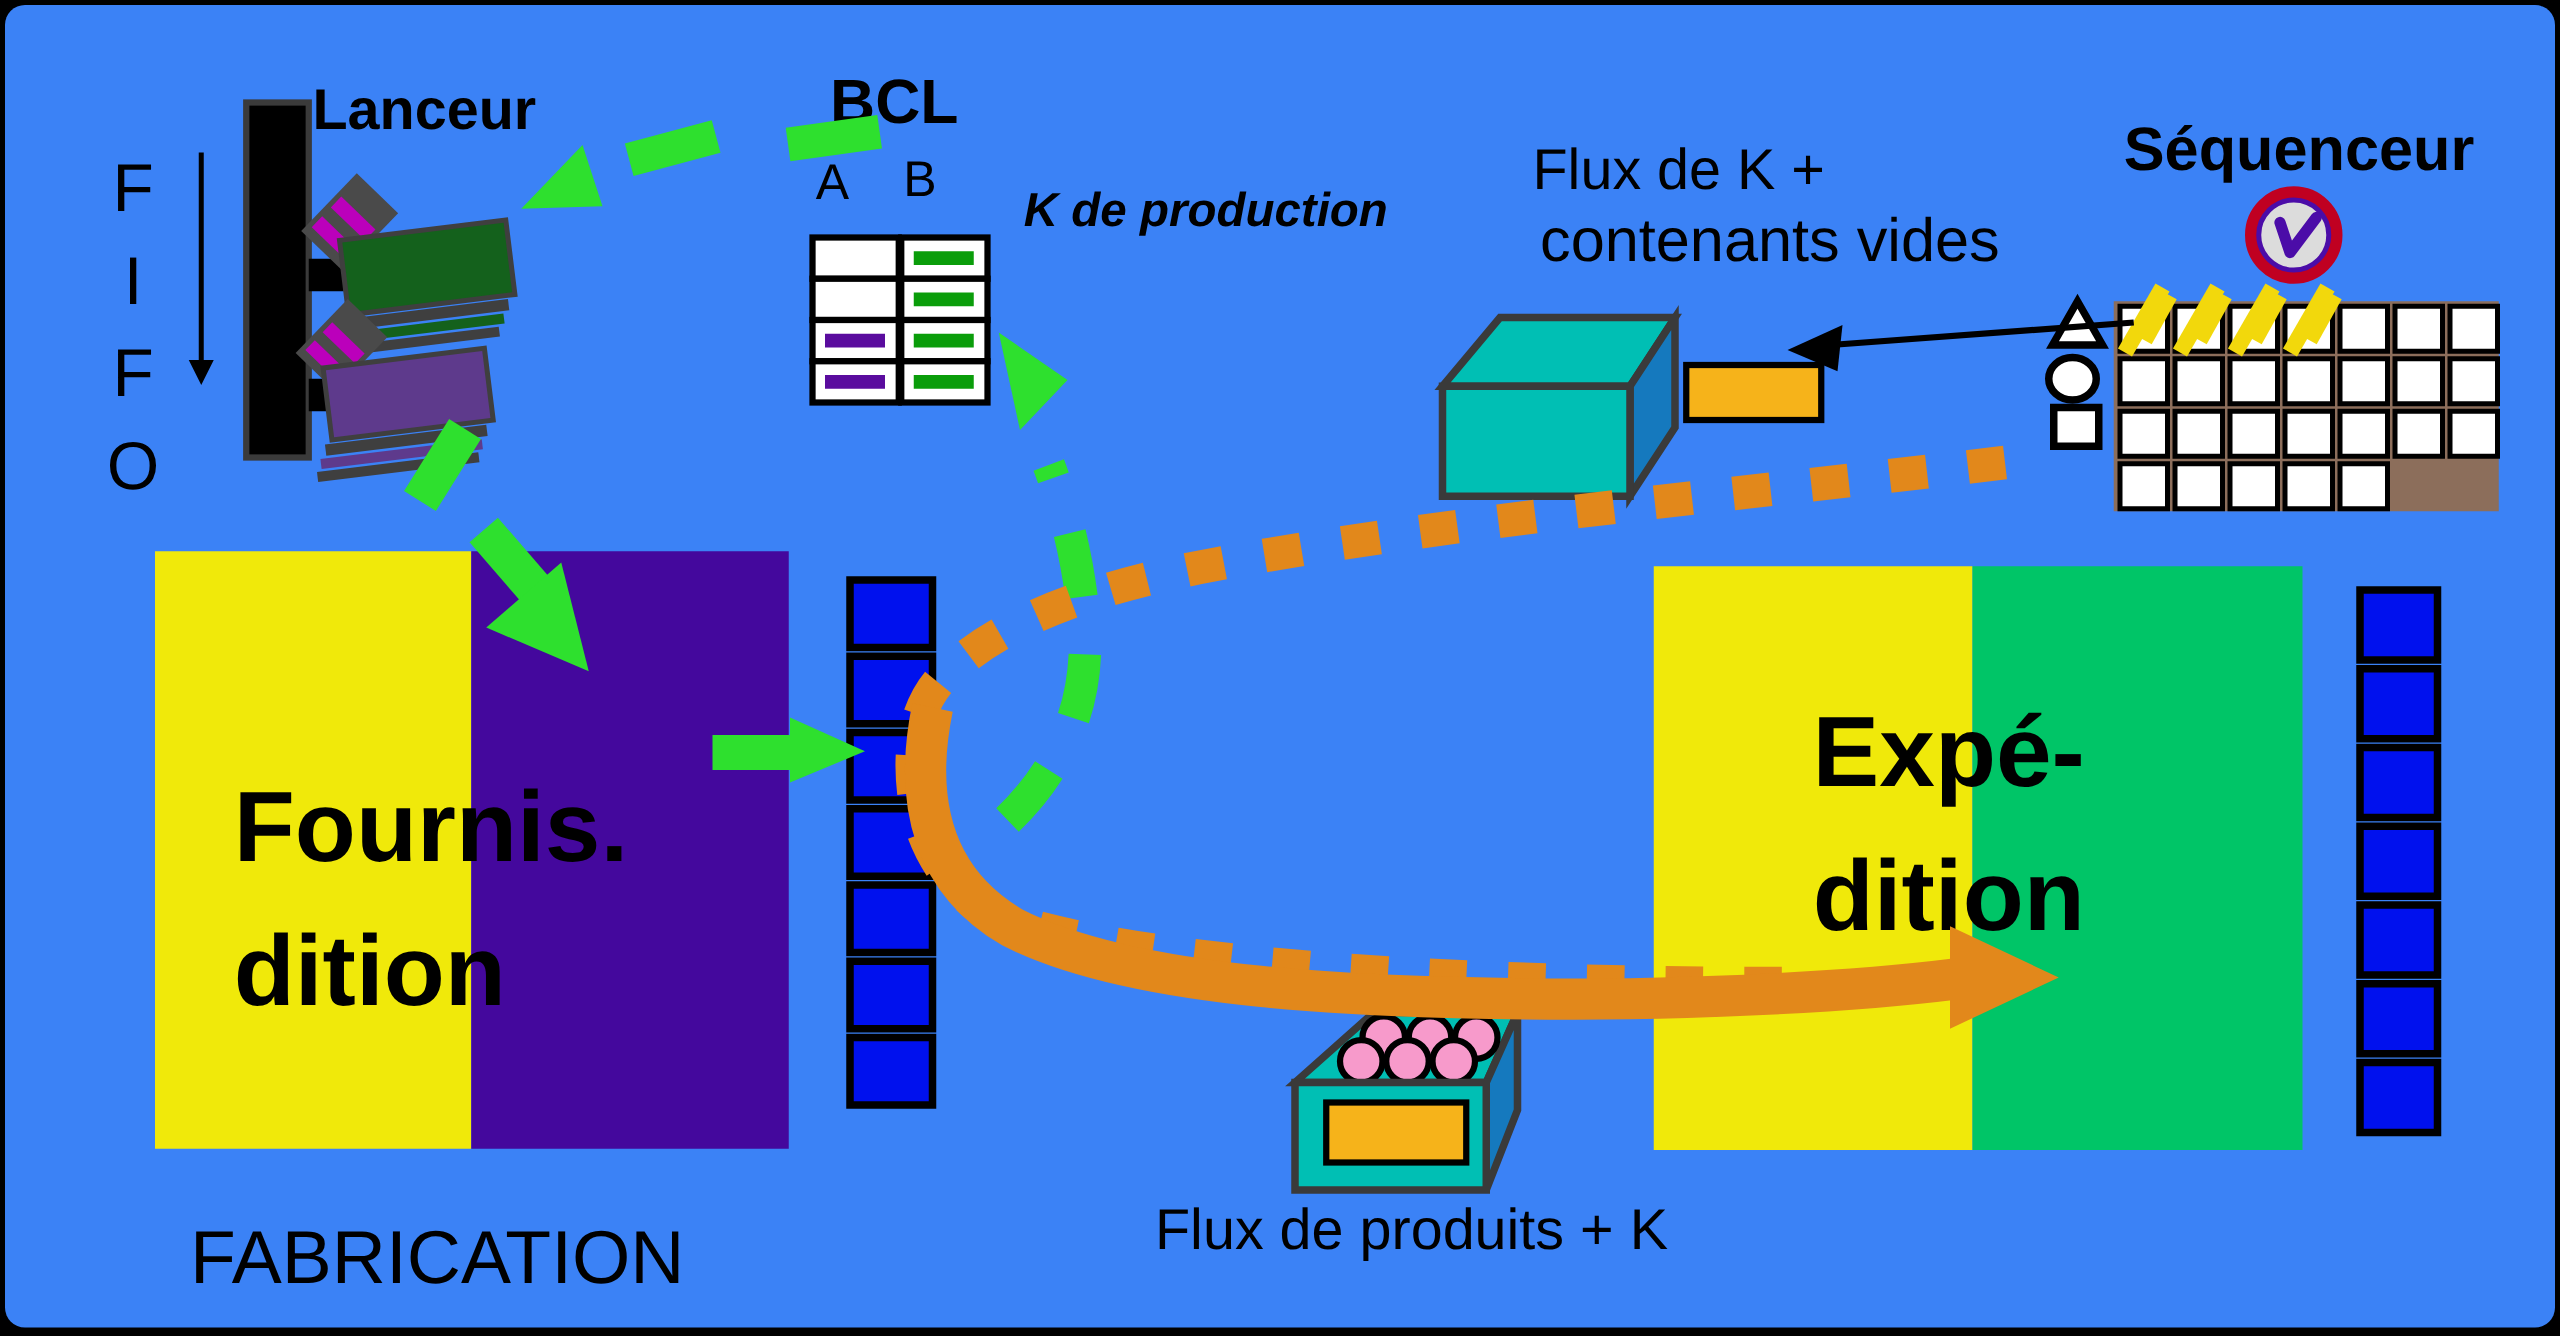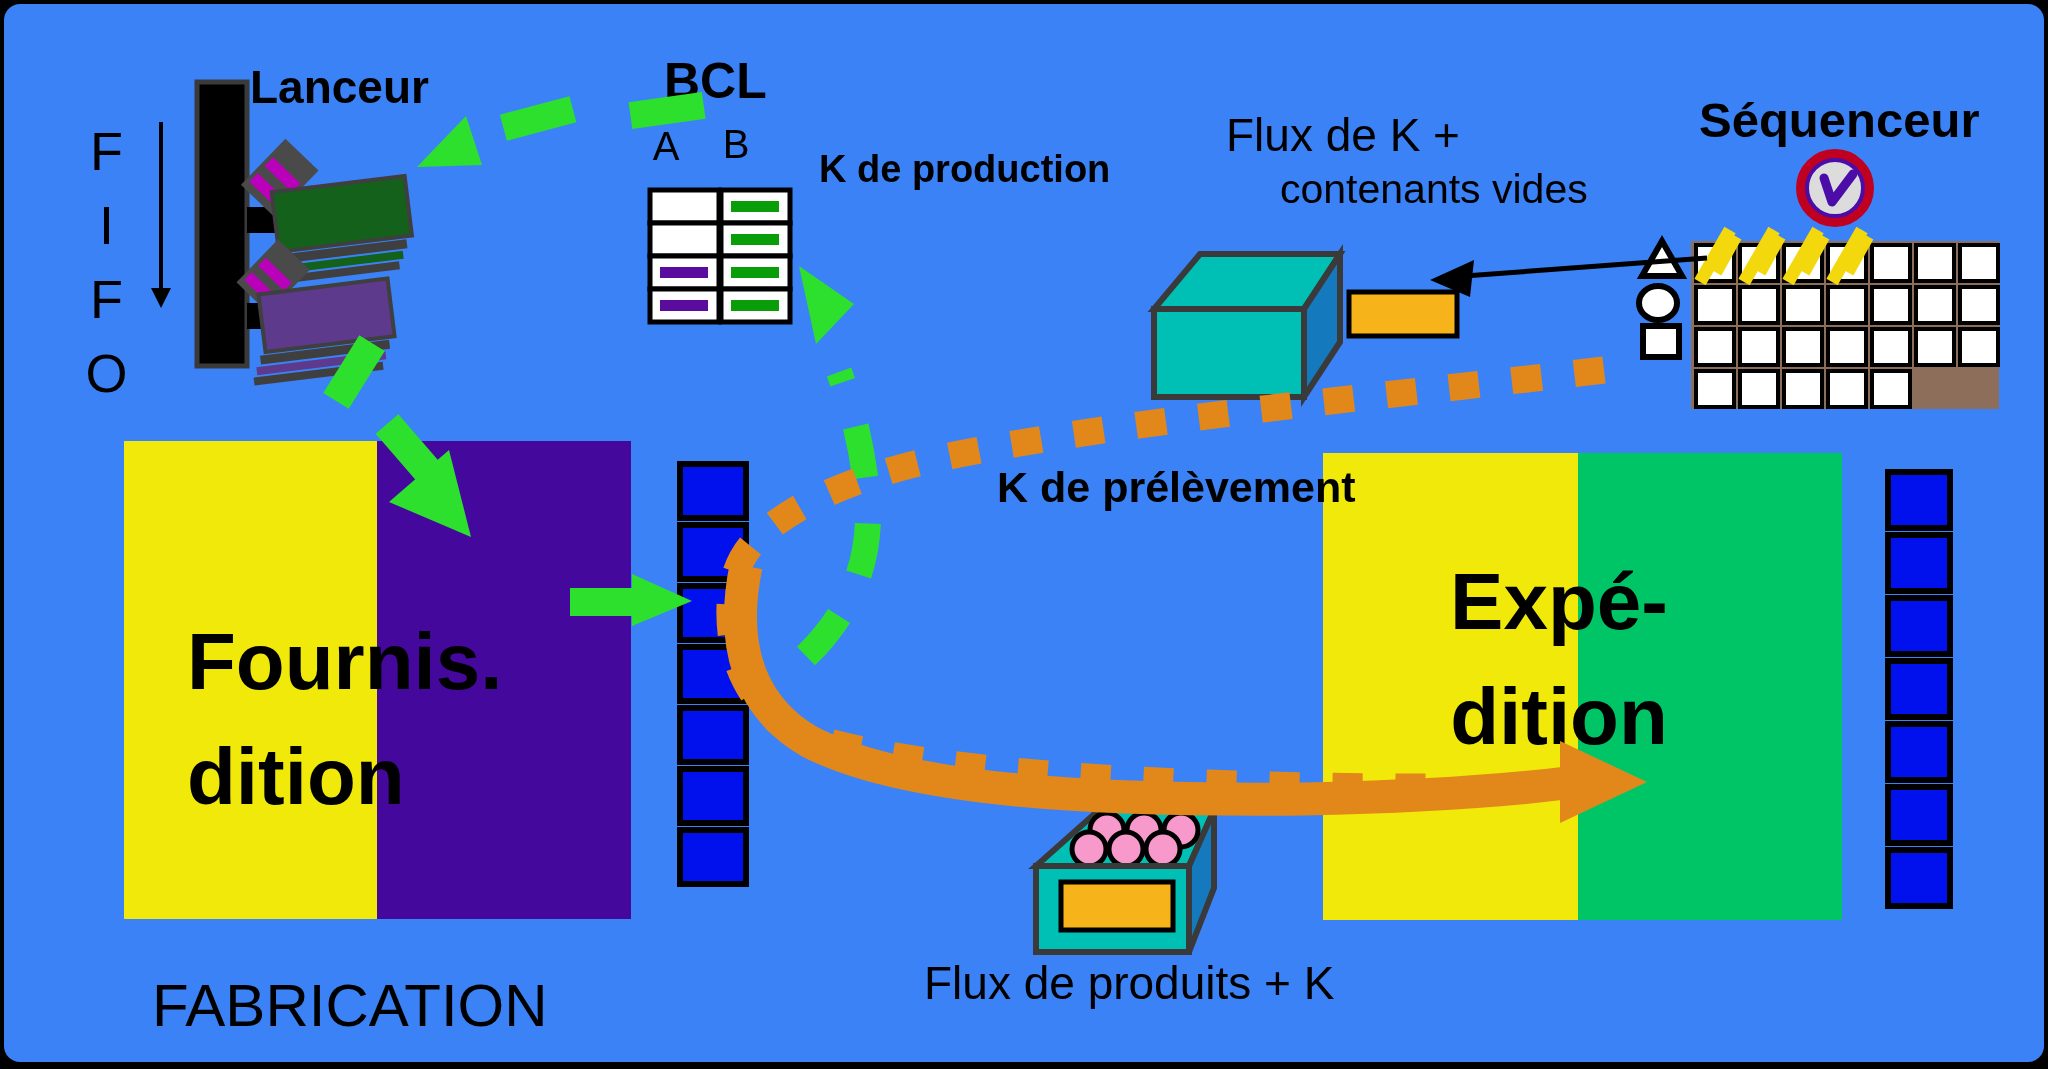--- a/index.html
+++ b/index.html
@@ -2,21 +2,21 @@
 <html><head>
 <meta charset="utf-8">
 <style>
   html,body{margin:0;padding:0;background:#000;width:2048px;height:1069px;overflow:hidden;
     font-family:"Liberation Sans", sans-serif;}
   .canvas{position:absolute;left:4px;top:4px;width:2040px;height:1058px;
     background:#3b82f6;border-radius:16px;overflow:hidden;}
   svg.layer{position:absolute;left:0;top:0;width:2048px;height:1069px;pointer-events:none;}
   .txt{position:absolute;color:#000;white-space:nowrap;line-height:1;}
   .b{font-weight:bold;}
-  .bi{font-weight:bold;}
+  .bi{font-weight:bold;font-style:italic;}
   .ctr{text-align:center;}
 </style>
 </head>
 <body>
 
 <div class="canvas">
 
   <svg class="layer" viewBox="0 0 2048 1069">
 
     <g>
@@ -190,25 +190,24 @@
   <div class="txt ctr" style="left:75px;top:268px;width:55px;font-size:54px">F</div>
   <div class="txt ctr" style="left:75px;top:342px;width:55px;font-size:54px">O</div>
 
   <div class="txt b" style="left:660px;top:52px;font-size:50px">BCL</div>
   <div class="txt ctr" style="left:642px;top:122px;width:40px;font-size:40px">A</div>
   <div class="txt ctr" style="left:712px;top:120px;width:40px;font-size:40px">B</div>
 
   <div class="txt bi" style="left:815px;top:146px;font-size:38px">K de production</div>
 
   <div class="txt" style="left:1222px;top:108px;font-size:46px">Flux de K +</div>
-  <div class="txt" style="left:1276px;top:165px;font-size:41px">contenants vides</div>
+  <div class="txt" style="left:1228px;top:165px;font-size:49px">contenants vides</div>
 
   <div class="txt b" style="left:1695px;top:92px;font-size:49px">Séquenceur</div>
 
-  <div class="txt bi" style="left:993px;top:462px;font-size:43px">K de prélèvement</div>
 
   <div class="txt b" style="left:183px;top:618px;font-size:80px">Fournis.</div>
   <div class="txt b" style="left:183px;top:733px;font-size:80px">dition</div>
 
   <div class="txt b ctr" style="left:1390px;top:558px;width:330px;font-size:80px">Expé-</div>
   <div class="txt b ctr" style="left:1390px;top:673px;width:330px;font-size:80px">dition</div>
 
   <div class="txt" style="left:920px;top:956px;font-size:46px">Flux de produits + K</div>
 
   <div class="txt" style="left:148px;top:972px;font-size:60px">FABRICATION</div>

